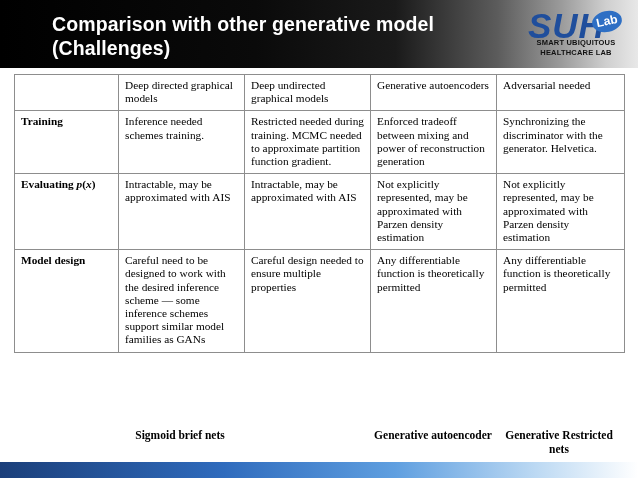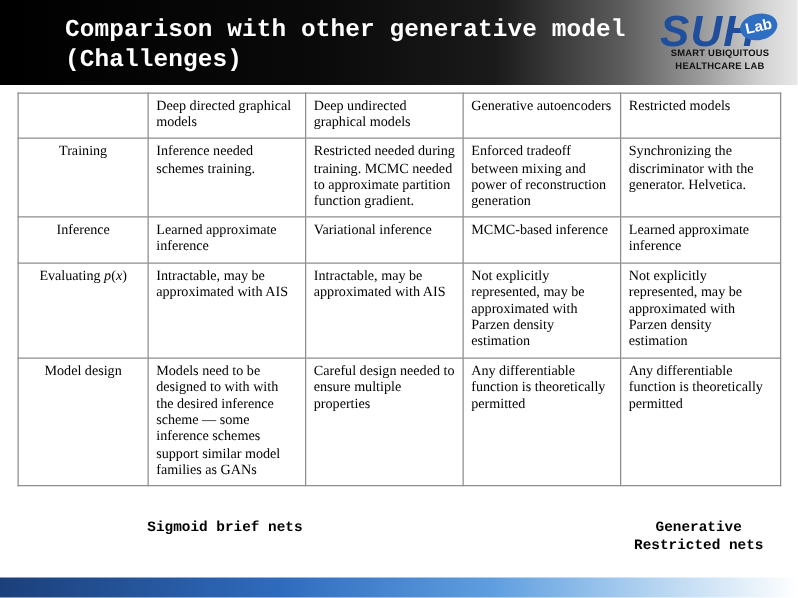--- a/index.html
+++ b/index.html
@@ -29,21 +29,21 @@
     height: 68px;
     background: linear-gradient(to right, #000000 0%, #0a0a0a 40%, #1a1a1a 62%, #5c5c5c 78%, #9b9b9b 88%, #cfcfcf 95%, #e8e8e8 100%);
     overflow: hidden;
   }
   .title {
     position: absolute;
     left: 52px;
     top: 12px;
     width: 470px;
     color: #ffffff;
-    font-family: Liberation Mono, monospace;
+    font-family: Liberation Sans, sans-serif;
     font-weight: bold;
     font-size: 19.5px;
     line-height: 24px;
     letter-spacing: 0.1px;
   }
   
   .logo {
     position: absolute;
     right: 6px;
     top: 8px;
@@ -109,23 +109,23 @@
   table.cmp td {
     border: 1px solid #8d8d8d;
     vertical-align: top;
     padding: 4px 6px 5px 6px;
     font-family: "Liberation Serif", serif;
     font-size: 11.3px;
     line-height: 13.2px;
     color: #000000;
   }
   td.rowhead {
-    text-align: center;
     vertical-align: middle;
     font-size: 12px;
+    font-weight: bold;
   }
   td.corner {
     border: 1px solid #8d8d8d;
   }
   .col0 { width: 104px; }
   .col1 { width: 126px; }
   .col2 { width: 126px; }
   .col3 { width: 126px; }
   .col4 { width: 128px; }
   .mid { vertical-align: middle; }
@@ -134,25 +134,26 @@
   .footlabels {
     position: absolute;
     left: 14px;
     bottom: 28px;
     width: 610px;
     height: 34px;
   }
   .footlabel {
     position: absolute;
     text-align: center;
-    font-family: Liberation Mono, monospace;
+    font-family: Liberation Serif, serif;
     font-weight: bold;
     font-size: 11.5px;
     line-height: 14px;
     color: #000000;
+    margin-top: 12px;
   }
   .fl1 { left: 100px;  width: 132px; top: 0; }
   .fl2 { left: 230px;  width: 132px; top: 0; }
   .fl3 { left: 356px;  width: 126px; top: 0; }
   .fl4 { left: 480px;  width: 130px; top: 0; }
   
   .footer {
     position: absolute;
     left: 0;
     bottom: 0;
@@ -186,59 +187,53 @@
           <col class="col2">
           <col class="col3">
           <col class="col4">
       </colgroup>
       <tbody>
         <tr>
           <td class="corner"></td>
           <td>Deep directed graphical models</td>
           <td>Deep undirected graphical models</td>
           <td>Generative autoencoders</td>
-          <td>Restricted models</td>
+          <td>Adversarial needed</td>
         </tr>
 
         <tr>
           <td class="rowhead">Training</td>
           <td>Inference needed schemes training.</td>
           <td>Restricted needed during training. MCMC needed to approximate partition function gradient.</td>
           <td>Enforced tradeoff between mixing and power of reconstruction generation</td>
           <td>Synchronizing the discriminator with the generator. Helvetica.</td>
         </tr>
 
-        <tr>
-          <td class="rowhead">Inference</td>
-          <td>Learned approximate inference</td>
-          <td>Variational inference</td>
-          <td>MCMC-based inference</td>
-          <td>Learned approximate inference</td>
-        </tr>
 
 
         <tr>
           <td class="rowhead">Evaluating <span class="math-i">p</span>(<span class="math-i">x</span>)</td>
           <td>Intractable, may be approximated with AIS</td>
           <td>Intractable, may be approximated with AIS</td>
           <td>Not explicitly represented, may be approximated with Parzen density estimation</td>
           <td>Not explicitly represented, may be approximated with Parzen density estimation</td>
         </tr>
 
         <tr>
           <td class="rowhead">Model design</td>
-          <td>Models need to be designed to with with the desired inference scheme — some inference schemes support similar model families as GANs</td>
+          <td>Careful need to be designed to work with the desired inference scheme — some inference schemes support similar model families as GANs</td>
           <td class="mid">Careful design needed to ensure multiple properties</td>
           <td class="mid">Any differentiable function is theoretically permitted</td>
           <td class="mid">Any differentiable function is theoretically permitted</td>
         </tr>
       </tbody>
     </table>
   </div>
 
   <div class="footlabels">
     <div class="footlabel fl1">Sigmoid brief nets</div>
+    <div class="footlabel fl3">Generative autoencoder</div>
     <div class="footlabel fl4">Generative Restricted nets</div>
   </div>
 
   <div class="footer"></div>
 
 </div>
 
 </body></html>

